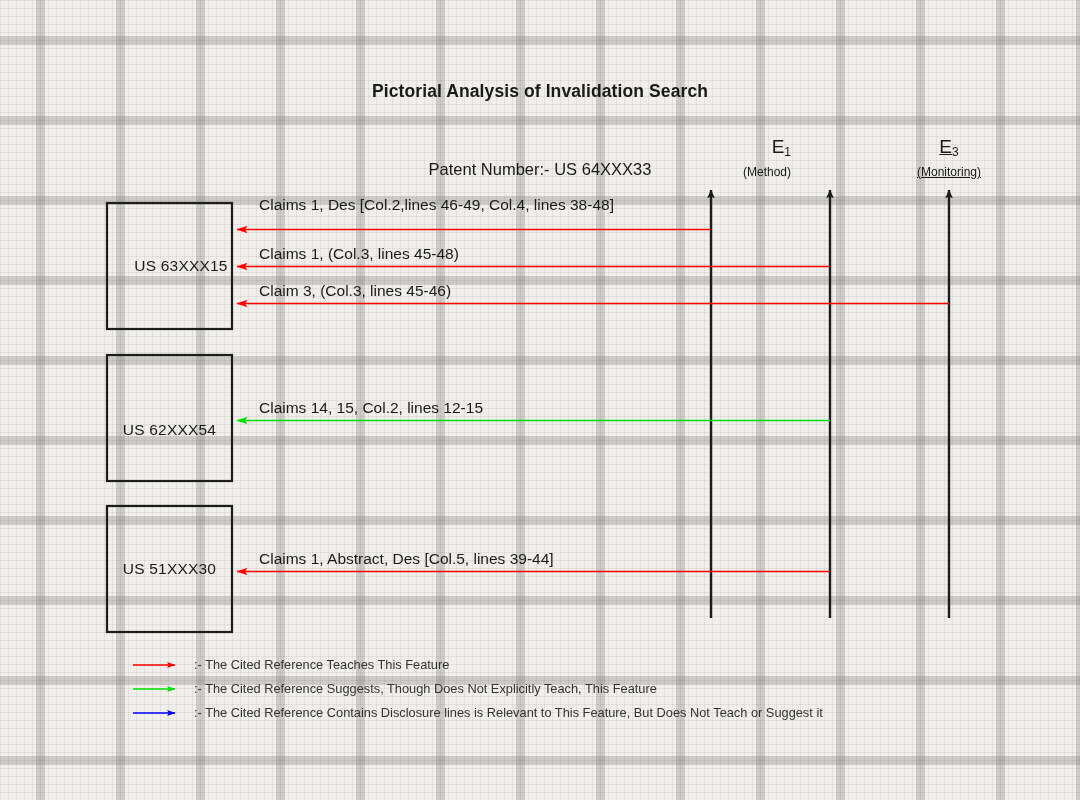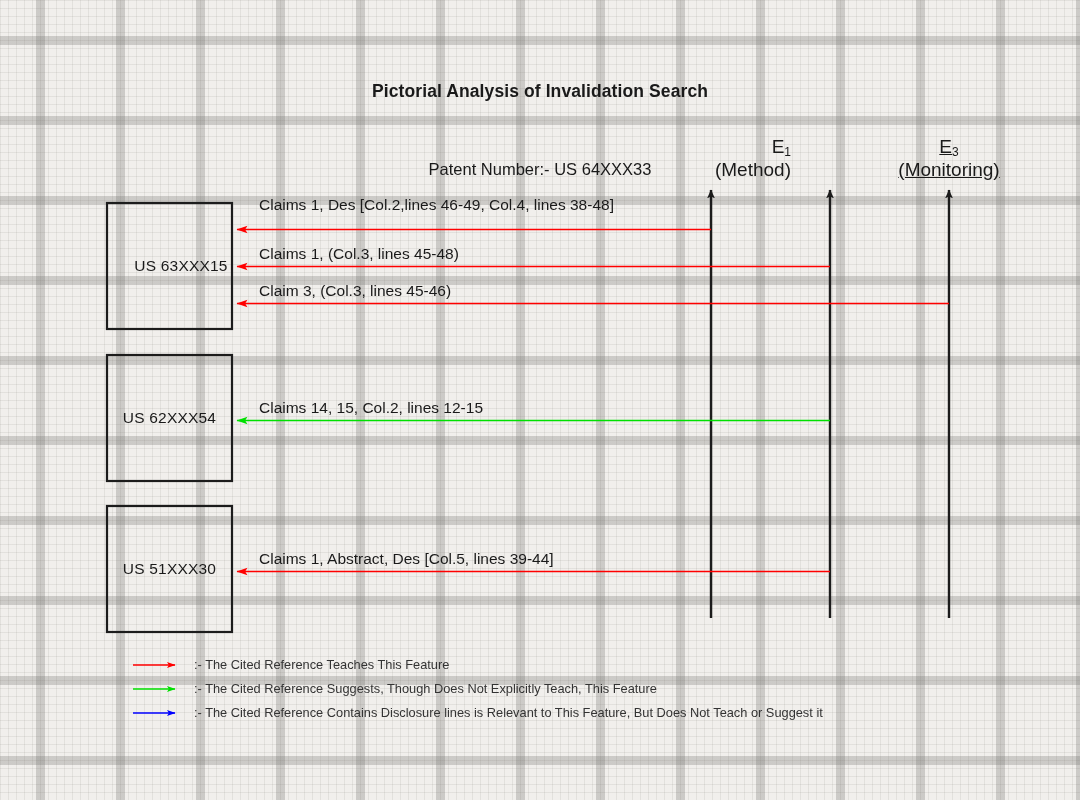--- a/index.html
+++ b/index.html
@@ -89,22 +89,22 @@
     line-height: 1;
   }
   .col-head .sym sub {
     font-size: 12px;
     vertical-align: baseline;
     position: relative;
     top: 3px;
   }
   .col-head .sub-label {
     display: block;
-    font-size: 19px;
-    margin-top: 4px;
+    font-size: 12px;
+    margin-top: 10px;
     line-height: 1;
   }
 
   
   .pbox {
     position: absolute;
     border: 2.2px solid #1c1c1c;
     background: transparent;
     box-sizing: border-box;
     display: flex;
@@ -200,21 +200,21 @@
     <span class="sub-label">(Method)</span>
   </div>
   <div class="col-head" style="left:869px; top:137px;text-decoration:underline;">
     <span class="sym"><span>E</span><sub>3</sub></span>
     <span class="sub-label">(Monitoring)</span>
   </div>
 
   <div class="pbox" style="left:107px; top:203px; width:148px; height:126px; border:none;justify-content:center;">
     <span>US 63XXX15</span>
   </div>
-  <div class="pbox" style="left:107px; top:355px; width:125px; height:126px; border:none;">
+  <div class="pbox" style="left:107px; top:355px; width:125px; height:150px; border:none;">
     <span>US 62XXX54</span>
   </div>
   <div class="pbox" style="left:107px; top:506px; width:125px; height:126px; border:none;">
     <span>US 51XXX30</span>
   </div>
 
   <div class="arrow-label" style="left:259px; top:197px;">Claims 1, Des [Col.2,lines 46-49, Col.4, lines 38-48]</div>
   <div class="arrow-label" style="left:259px; top:246px;">Claims 1, (Col.3, lines 45-48)</div>
   <div class="arrow-label" style="left:259px; top:283px;">Claim 3, (Col.3, lines 45-46)</div>
   <div class="arrow-label" style="left:259px; top:400px;">Claims 14, 15, Col.2, lines 12-15</div>

